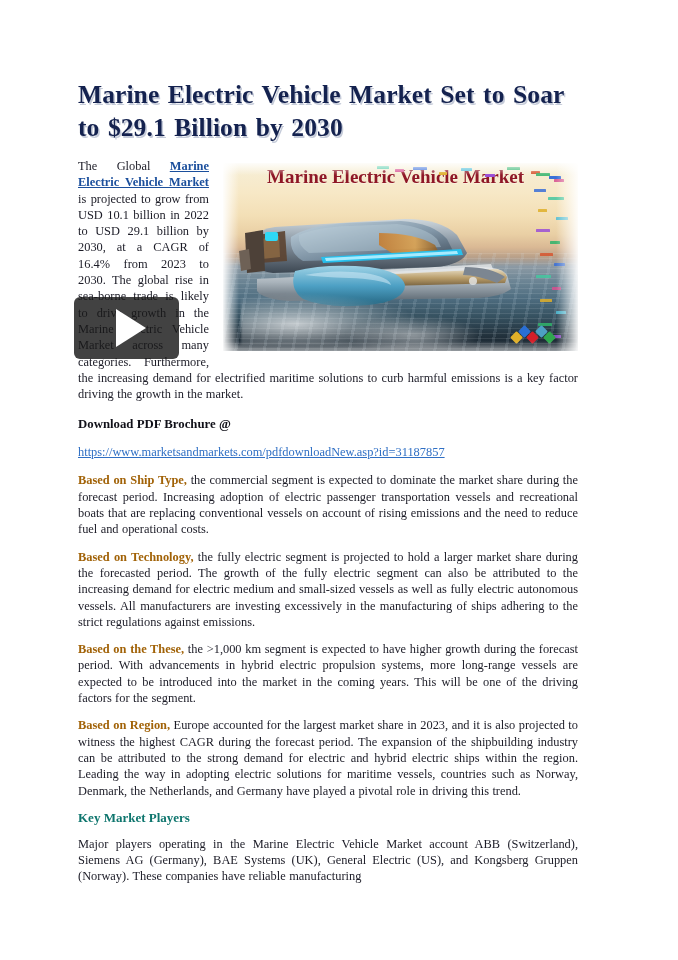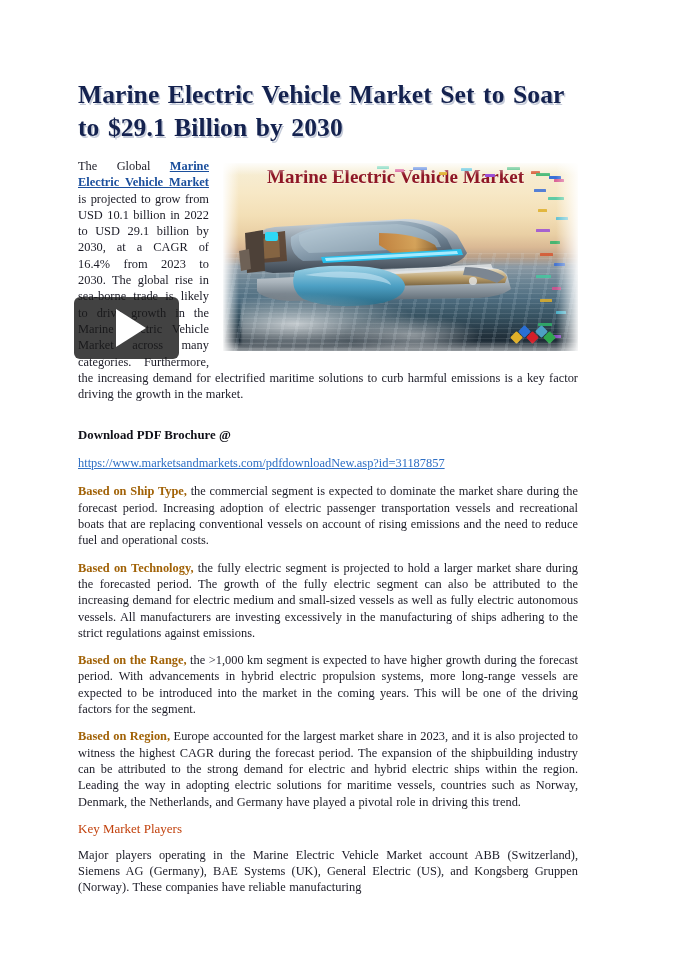--- a/index.html
+++ b/index.html
@@ -225,29 +225,29 @@
     margin-left: 8px;
   }
 
   .clearfix::after { content:""; display:block; clear:both; }
 
   .dl-label {
     font-family: "Liberation Serif", serif;
     font-size: 12.8px;
     font-weight: bold;
     color: #101018;
-    margin: 15px 0 10px 0;
+    margin: 4px 0 10px 0;
   }
   .url-line { margin: 0 0 12px 0; }
 
   h3.section-head {
     font-family: "Liberation Serif", serif;
     font-size: 13px;
-    font-weight: normal;
-    color: #c2410c;
+    font-weight: bold;
+    color: #0f766e;
     margin: 0 0 10px 0;
   }
 </style>
 </head>
 <body>
 
 <div class="page">
 
   <h1 class="doc-title">Marine Electric Vehicle Market Set to Soar to $29.1 Billion by 2030</h1>
 
@@ -380,21 +380,21 @@
   <div class="dl-label">Download PDF Brochure @</div>
 
   <div class="url-line">
     <a class="url-link" href="#">https://www.marketsandmarkets.com/pdfdownloadNew.asp?id=31187857</a>
   </div>
 
   <p class="body"><b class="lead-in">Based on Ship Type,</b><span> the commercial segment is expected to dominate the market share during the forecast period. Increasing adoption of electric passenger transportation vessels and recreational boats that are replacing conventional vessels on account of rising emissions and the need to reduce fuel and operational costs.</span></p>
 
   <p class="body"><b class="lead-in">Based on Technology,</b><span> the fully electric segment is projected to hold a larger market share during the forecasted period. The growth of the fully electric segment can also be attributed to the increasing demand for electric medium and small-sized vessels as well as fully electric autonomous vessels. All manufacturers are investing excessively in the manufacturing of ships adhering to the strict regulations against emissions.</span></p>
 
-  <p class="body"><b class="lead-in">Based on the Range,</b><span> the &gt;1,000 km segment is expected to have higher growth during the forecast period. With advancements in hybrid electric propulsion systems, more long-range vessels are expected to be introduced into the market in the coming years. This will be one of the driving factors for the segment.</span></p>
+  <p class="body"><b class="lead-in">Based on the These,</b><span> the &gt;1,000 km segment is expected to have higher growth during the forecast period. With advancements in hybrid electric propulsion systems, more long-range vessels are expected to be introduced into the market in the coming years. This will be one of the driving factors for the segment.</span></p>
 
   <p class="body"><b class="lead-in">Based on Region,</b><span> Europe accounted for the largest market share in 2023, and it is also projected to witness the highest CAGR during the forecast period. The expansion of the shipbuilding industry can be attributed to the strong demand for electric and hybrid electric ships within the region. Leading the way in adopting electric solutions for maritime vessels, countries such as Norway, Denmark, the Netherlands, and Germany have played a pivotal role in driving this trend.</span></p>
 
   <h3 class="section-head">Key Market Players</h3>
 
   <p class="body">Major players operating in the Marine Electric Vehicle Market account ABB (Switzerland), Siemens AG (Germany), BAE Systems (UK), General Electric (US), and Kongsberg Gruppen (Norway). These companies have reliable manufacturing</p>
 
 </div>
 
 </body></html>

